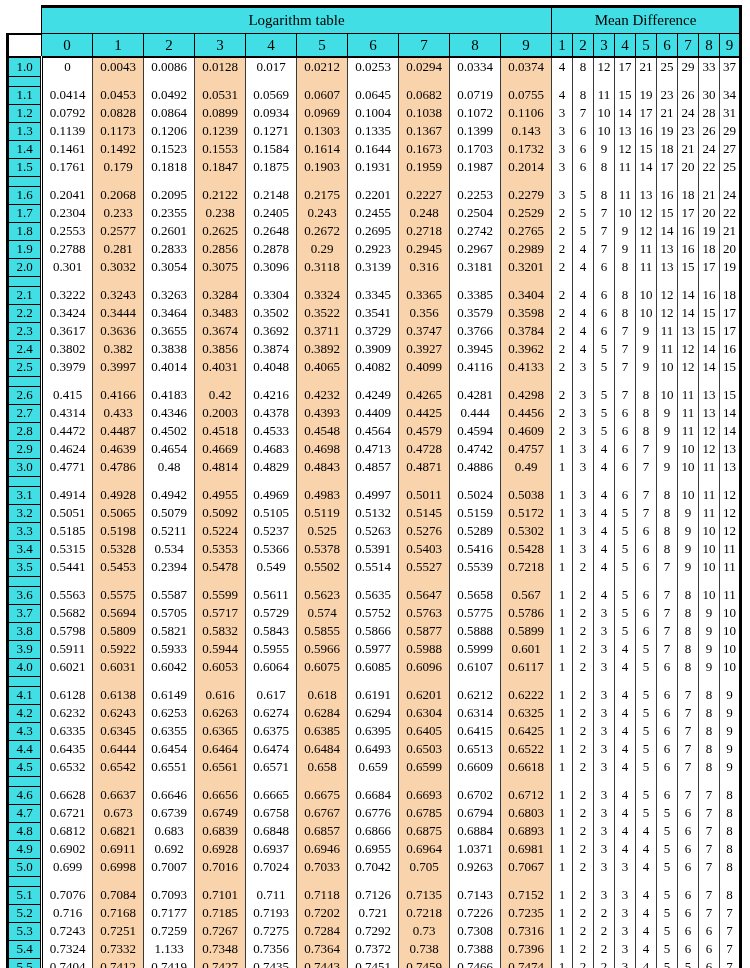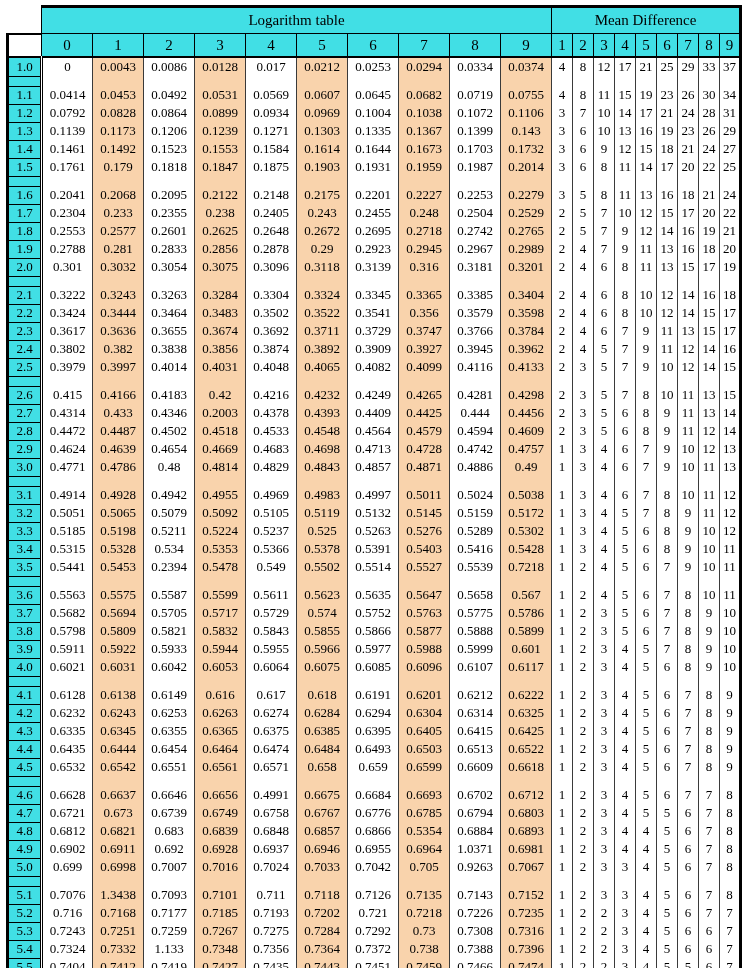--- a/index.html
+++ b/index.html
@@ -1086,21 +1086,21 @@
         <td class="md"></td>
         <td class="md"></td>
         <td class="md"></td>
       </tr>
       <tr>
         <td class="rowlabel">4.6</td>
         <td class="val col-even">0.6628</td>
         <td class="val col-odd">0.6637</td>
         <td class="val col-even">0.6646</td>
         <td class="val col-odd">0.6656</td>
-        <td class="val col-even">0.4991</td>
+        <td class="val col-even">0.6665</td>
         <td class="val col-odd">0.6675</td>
         <td class="val col-even">0.6684</td>
         <td class="val col-odd">0.6693</td>
         <td class="val col-even">0.6702</td>
         <td class="val col-odd">0.6712</td>
         <td class="md">1</td>
         <td class="md">2</td>
         <td class="md">3</td>
         <td class="md">4</td>
         <td class="md">5</td>
@@ -1133,21 +1133,21 @@
       </tr>
       <tr>
         <td class="rowlabel">4.8</td>
         <td class="val col-even">0.6812</td>
         <td class="val col-odd">0.6821</td>
         <td class="val col-even">0.683</td>
         <td class="val col-odd">0.6839</td>
         <td class="val col-even">0.6848</td>
         <td class="val col-odd">0.6857</td>
         <td class="val col-even">0.6866</td>
-        <td class="val col-odd">0.5354</td>
+        <td class="val col-odd">0.6875</td>
         <td class="val col-even">0.6884</td>
         <td class="val col-odd">0.6893</td>
         <td class="md">1</td>
         <td class="md">2</td>
         <td class="md">3</td>
         <td class="md">4</td>
         <td class="md">4</td>
         <td class="md">5</td>
         <td class="md">6</td>
         <td class="md">7</td>
@@ -1215,21 +1215,21 @@
         <td class="md"></td>
         <td class="md"></td>
         <td class="md"></td>
         <td class="md"></td>
         <td class="md"></td>
         <td class="md"></td>
       </tr>
       <tr>
         <td class="rowlabel">5.1</td>
         <td class="val col-even">0.7076</td>
-        <td class="val col-odd">1.3438</td>
+        <td class="val col-odd">0.7084</td>
         <td class="val col-even">0.7093</td>
         <td class="val col-odd">0.7101</td>
         <td class="val col-even">0.711</td>
         <td class="val col-odd">0.7118</td>
         <td class="val col-even">0.7126</td>
         <td class="val col-odd">0.7135</td>
         <td class="val col-even">0.7143</td>
         <td class="val col-odd">0.7152</td>
         <td class="md">1</td>
         <td class="md">2</td>

